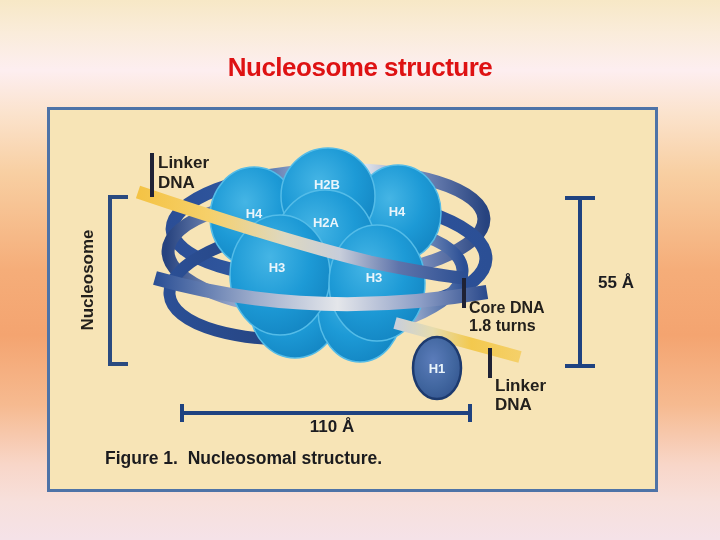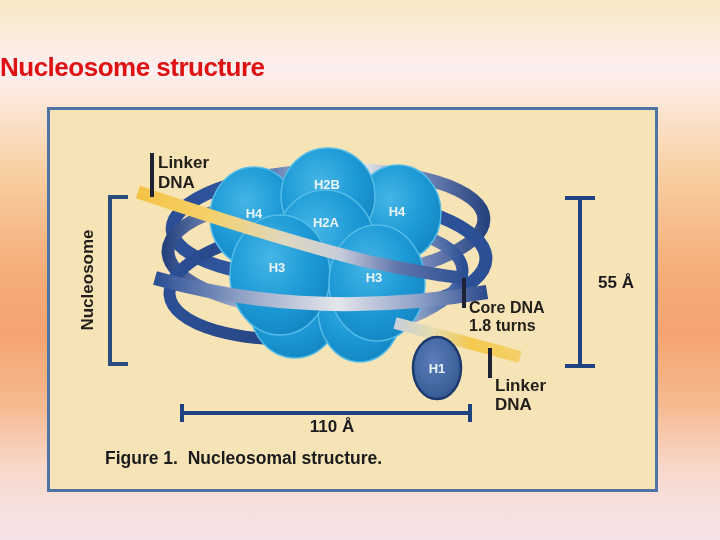--- a/index.html
+++ b/index.html
@@ -17,21 +17,21 @@
       #f8cfa2 32%,
       #f5ad79 50%,
       #f4a470 62%,
       #f6ba90 75%,
       #f8d6c8 86%,
       #f7e0dc 93%,
       #f5e2e8 100%);
   }
   .title{
     position:absolute;top:52px;left:0;width:720px;margin:0;
-    font-size:26px;font-weight:bold;
+    text-align:center;font-size:26px;font-weight:bold;
     color:#de1213;letter-spacing:-0.5px;
   }
   .panel{
     position:absolute;left:47px;top:107px;width:611px;height:385px;
     box-sizing:border-box;border:3px solid #4e73a7;background:#f7e4b6;
   }
   .panel svg{position:absolute;left:0;top:0;width:605px;height:379px;display:block;}
   svg text{font-family:"Liberation Sans",sans-serif;font-weight:bold;}
   .diagram-label{fill:#23201c;font-size:17px;}
   .measure-label{fill:#1c1c20;font-size:17px;}

